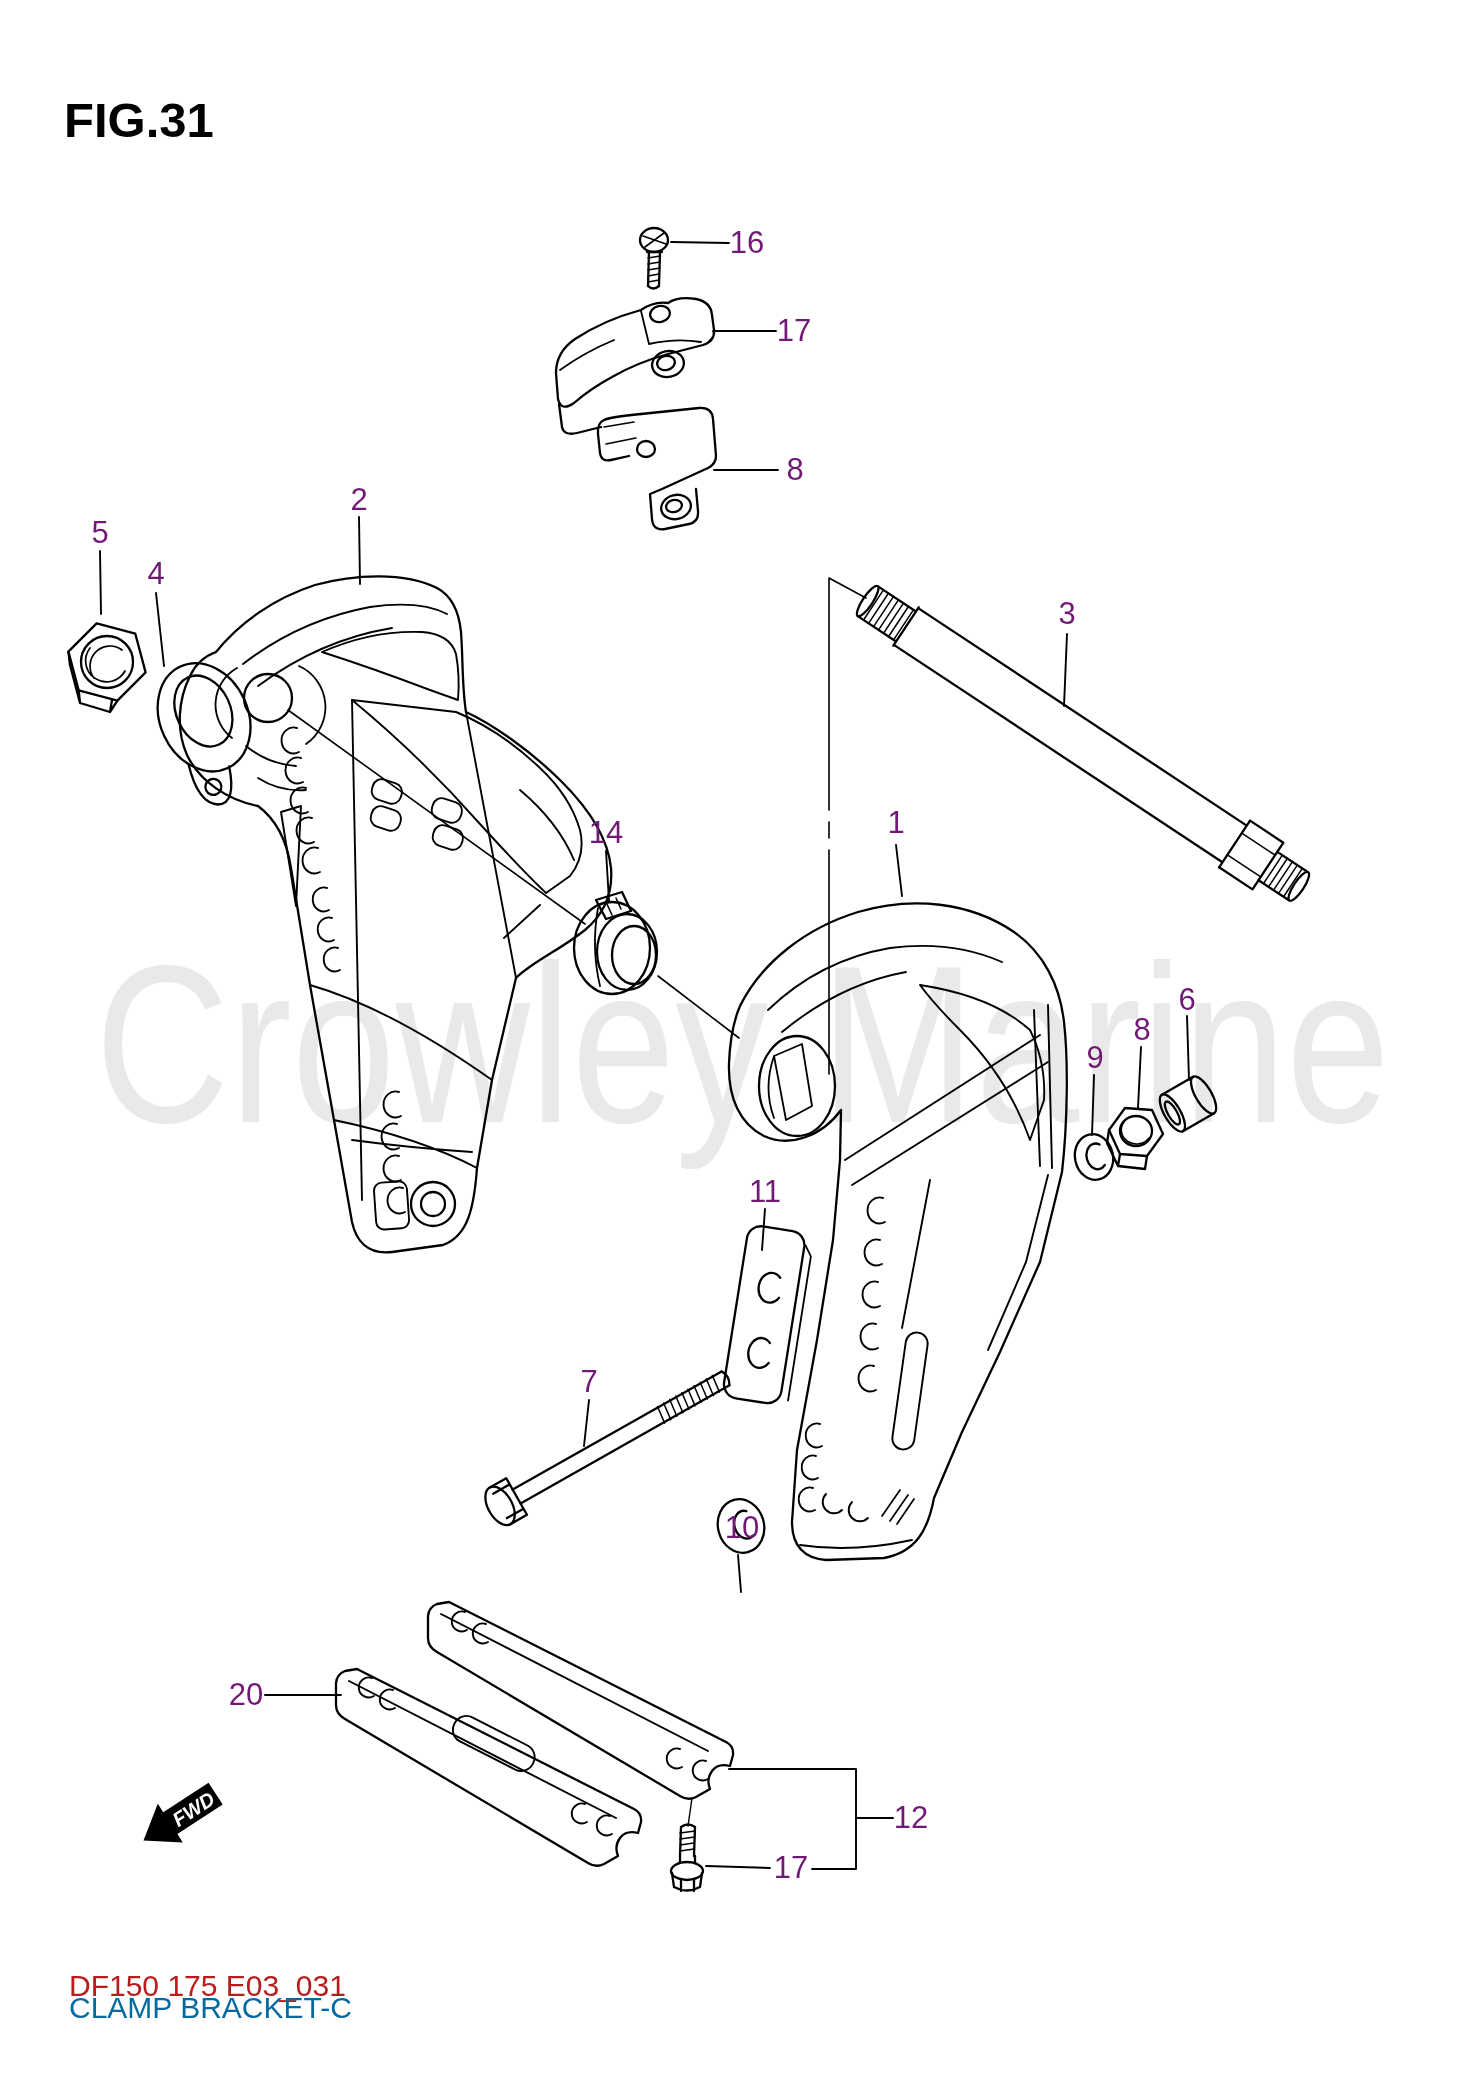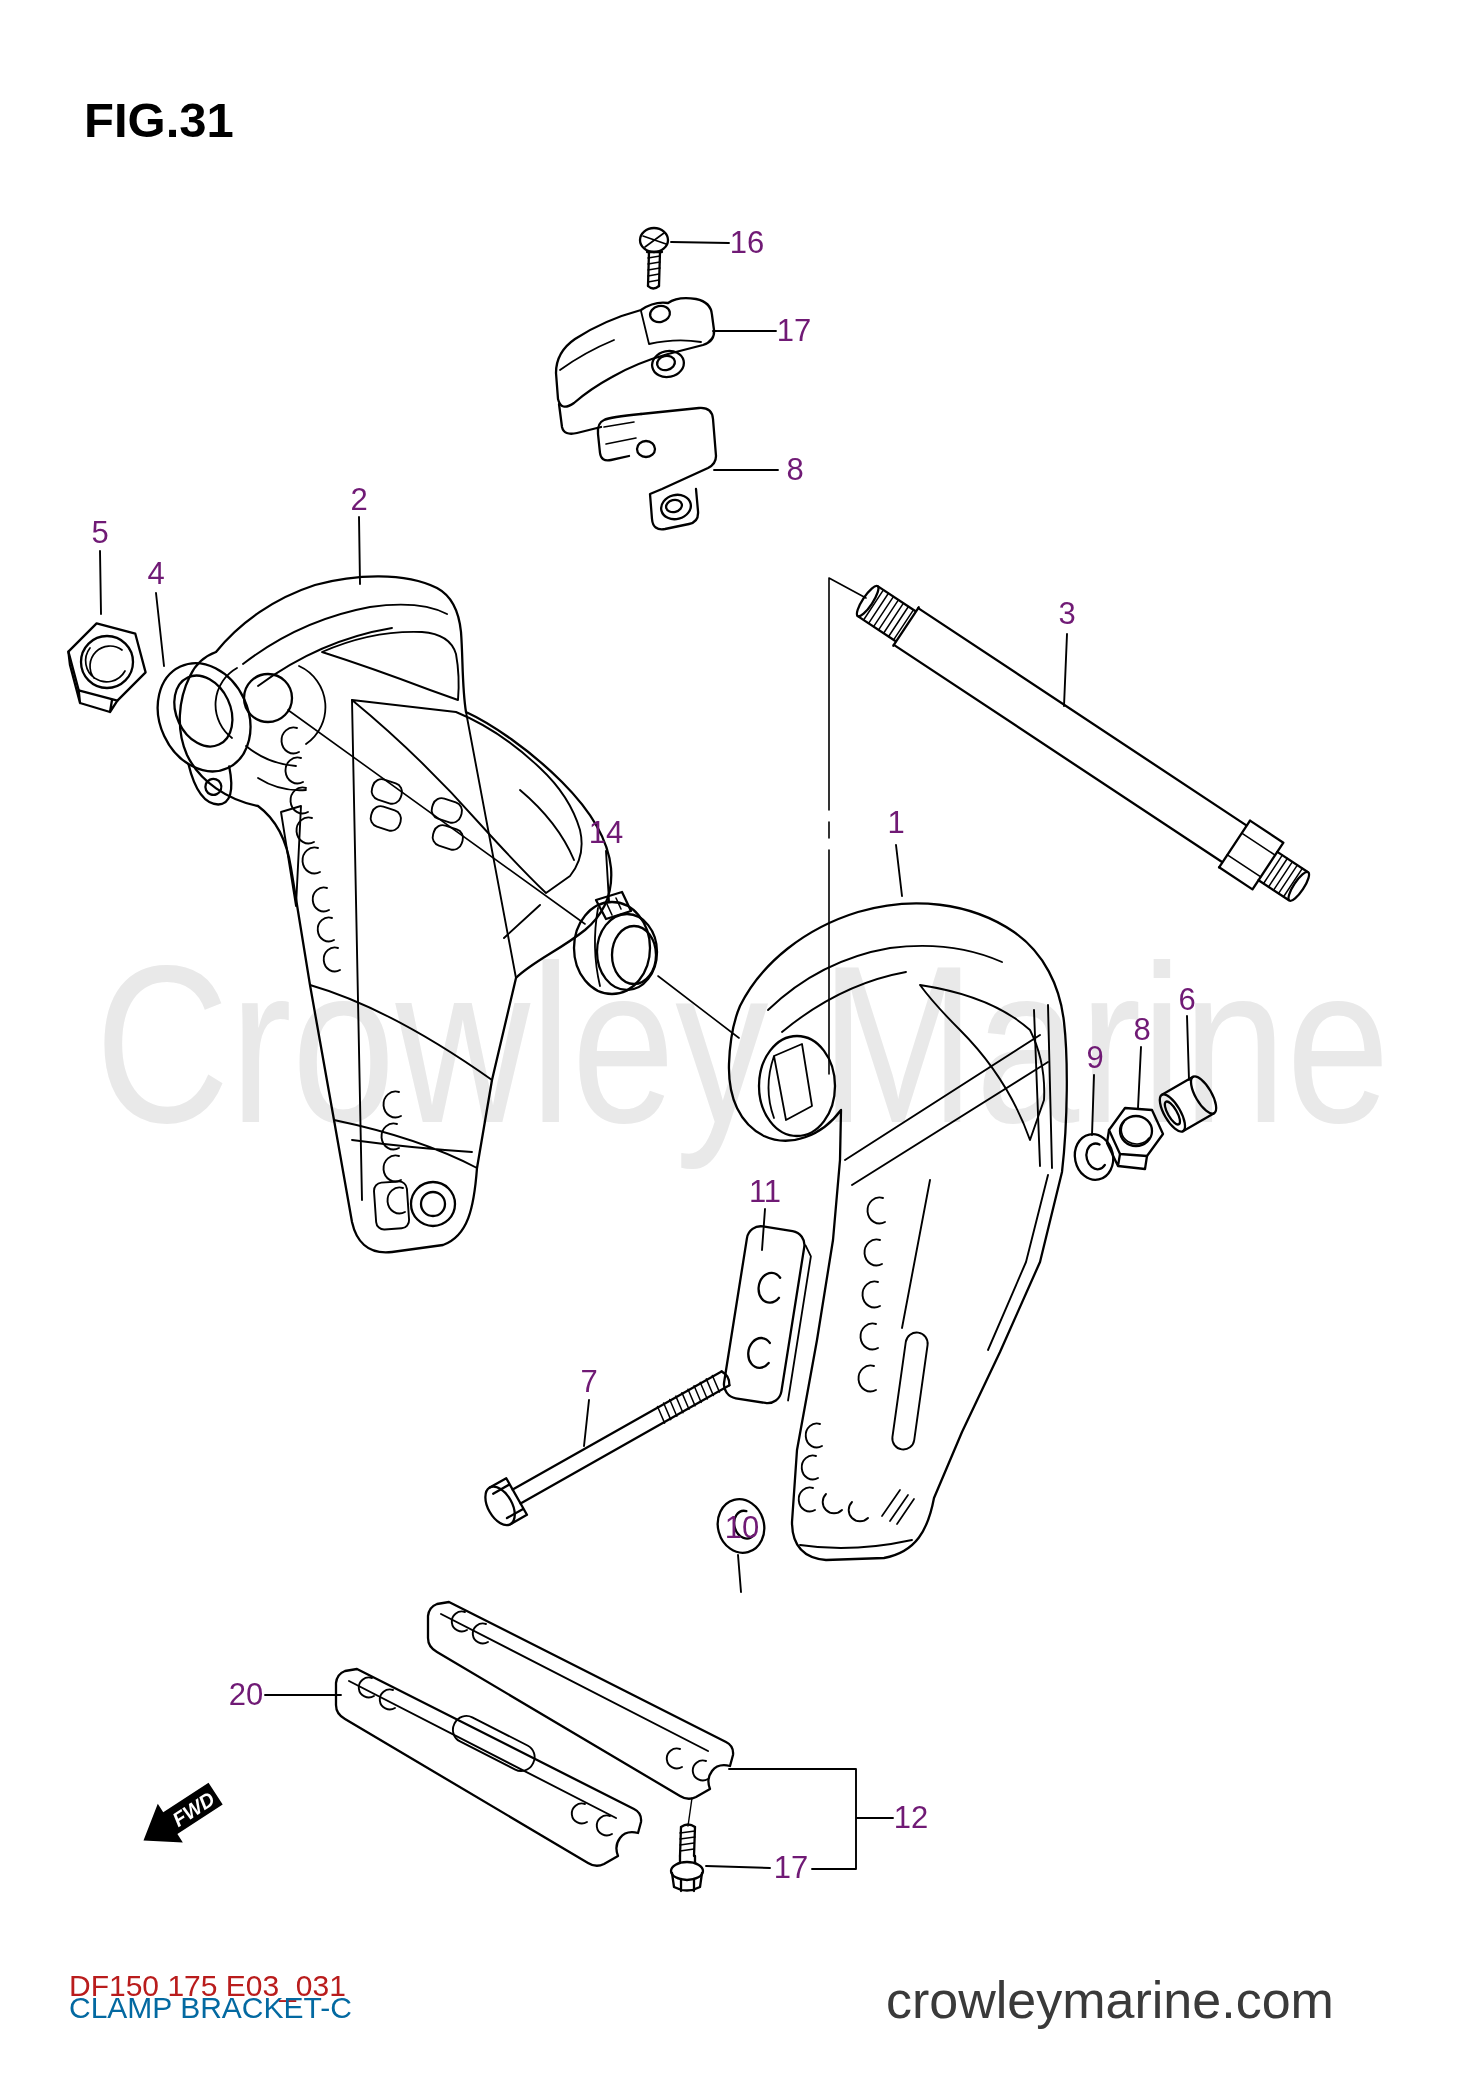--- a/index.html
+++ b/index.html
@@ -1,19 +1,19 @@
 <!DOCTYPE html>
 <html><head>
 <meta charset="utf-8">
 <style>
   html,body{margin:0;padding:0;background:#fff;}
   body{width:1481px;height:2098px;position:relative;font-family:"Liberation Sans",sans-serif;overflow:hidden;}
   .page{position:absolute;inset:0;background:#ffffff;}
   svg.art{position:absolute;left:0;top:0;width:1481px;height:2098px;}
-  .fig-title{position:absolute;left:64px;top:92px;font-size:49px;font-weight:bold;color:#000;letter-spacing:0px;margin-left:20px;}
+  .fig-title{position:absolute;left:64px;top:92px;font-size:49px;font-weight:bold;color:#000;letter-spacing:0px;}
   .watermark{position:absolute;left:0;top:0;pointer-events:none;}
   .plabel{position:absolute;transform:translate(-50%,-50%);font-size:31px;color:#701a75;white-space:nowrap;}
   .footer-code{position:absolute;left:69px;top:1969px;font-size:30px;color:#b91c1c;white-space:nowrap;}
   .footer-title{position:absolute;left:69px;top:1991px;font-size:30px;color:#0369a1;white-space:nowrap;}
   .site{position:absolute;left:886px;top:1970px;font-size:52px;color:#3a3a3a;white-space:nowrap;}
 </style>
 </head>
 <body>
 
 <div class="page">
@@ -260,15 +260,14 @@
   <div class="plabel" style="left:911px;top:1818px">12</div>
   <div class="plabel" style="left:791px;top:1868px">17</div>
   <div class="plabel" style="left:606px;top:833px">14</div>
   <div class="plabel" style="left:795px;top:470px">8</div>
   <div class="plabel" style="left:747px;top:243px">16</div>
   <div class="plabel" style="left:794px;top:331px">17</div>
   <div class="plabel" style="left:246px;top:1695px">20</div>
 
   <div class="footer-code">DF150 175 E03_031</div>
   <div class="footer-title">CLAMP BRACKET-C</div>
-  <div class="site">crowleymarine.com</div>
 
 </div>
 
 </body></html>

